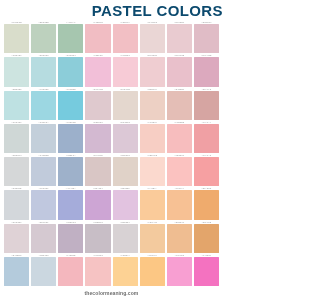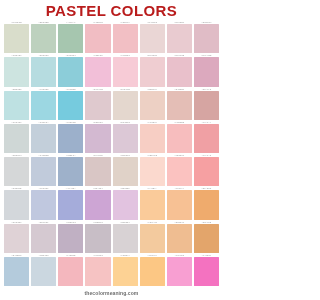--- a/index.html
+++ b/index.html
@@ -17,26 +17,26 @@
   #poster {
     width: 223px;
     height: 300px;
     background: #ffffff;
     position: relative;
     box-sizing: border-box;
     display: flex;
     flex-direction: column;
   }
   #poster-title {
-    text-align: center;
+    text-align: right;
     font-family: "Liberation Sans", sans-serif;
     font-weight: bold;
     font-size: 15px;
     letter-spacing: 0.4px;
-    color: #b91c1c;
+    color: #0c4a6e;
     margin: 3px 0 0 0;
     line-height: 15px;
     white-space: nowrap;
   }
   #swatch-grid {
     flex: 1 1 auto;
     display: flex;
     flex-direction: column;
     padding: 0 3px;
     box-sizing: border-box;

